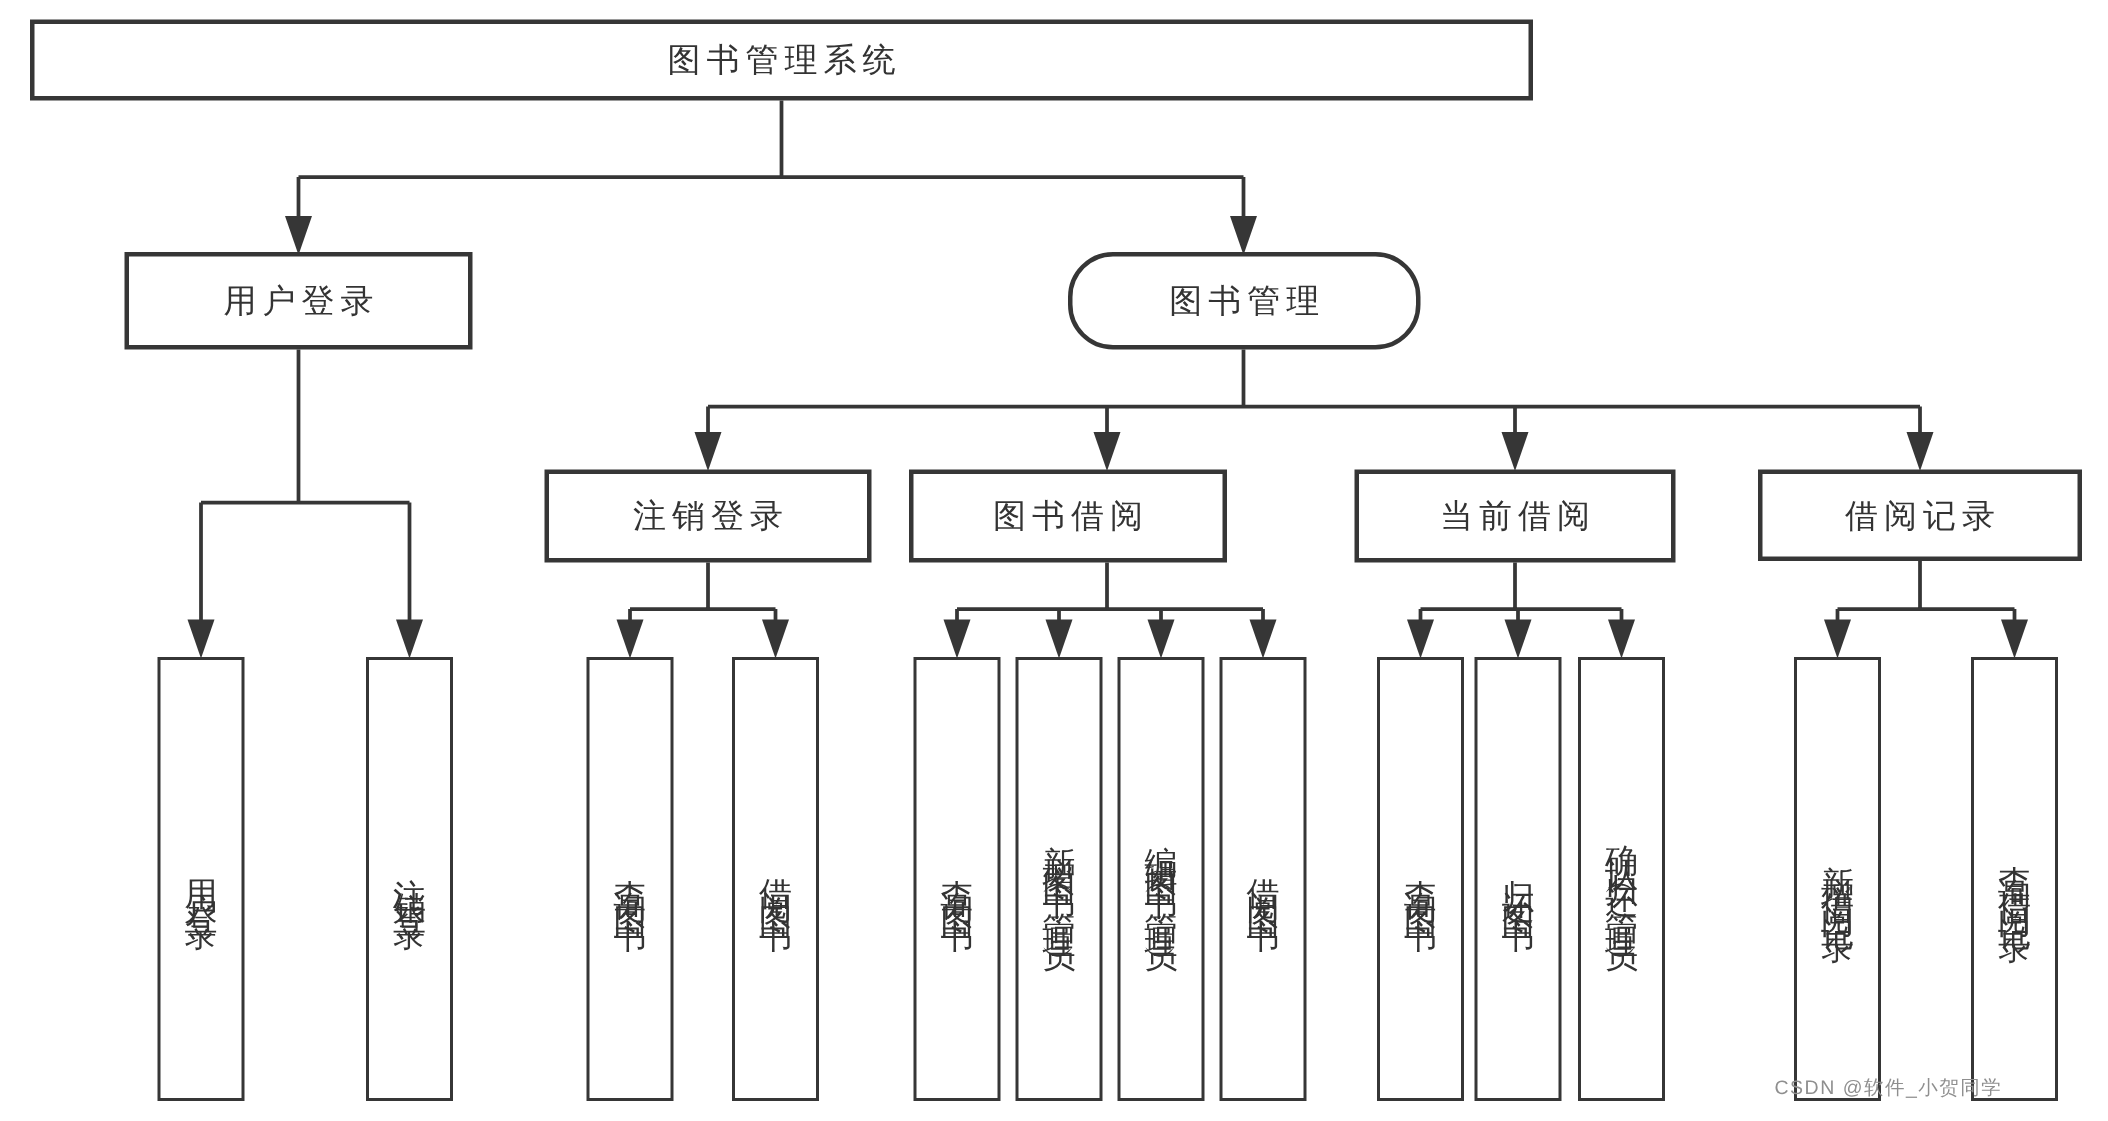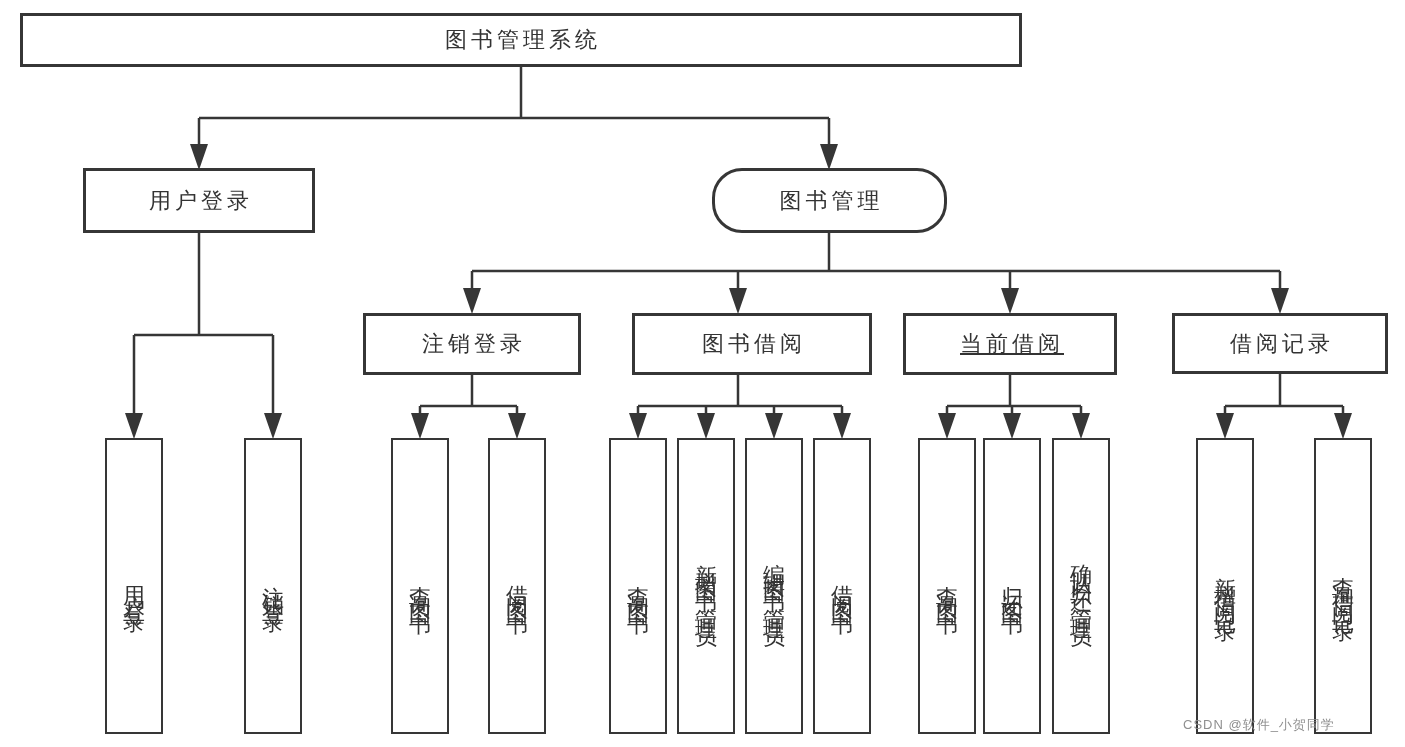--- a/index.html
+++ b/index.html
@@ -108,22 +108,22 @@
       <polygon points="1334,413 1352,413 1343,439"></polygon>
     </g>
   </svg>
 
   <div class="box" style="left:20px; top:13px; width:1002px; height:54px;">图书管理系统</div>
 
   <div class="box" style="left:83px; top:168px; width:232px; height:65px;">用户登录</div>
   <div class="box" style="left:712px; top:168px; width:235px; height:65px;border-radius:30px;">图书管理</div>
 
   <div class="box" style="left:363px; top:313px; width:218px; height:62px;">注销登录</div>
-  <div class="box" style="left:632px; top:313px; width:240px; height:62px;">图书借阅</div>
-  <div class="box" style="left:903px; top:313px; width:214px; height:62px;text-decoration:underline;">当前借阅</div>
+  <div class="box" style="left:606px; top:313px; width:212px; height:62px;">图书借阅</div>
+  <div class="box" style="left:903px; top:313px; width:214px; height:62px;">当前借阅</div>
   <div class="box" style="left:1172px; top:313px; width:216px; height:61px;">借阅记录</div>
 
   <div class="leaf" style="left:105px;">
     <span>用户登录</span>
   </div>
   <div class="leaf" style="left:244px;">
     <span>注销登录</span>
   </div>
   <div class="leaf" style="left:391px;">
     <span>查询图书</span>

